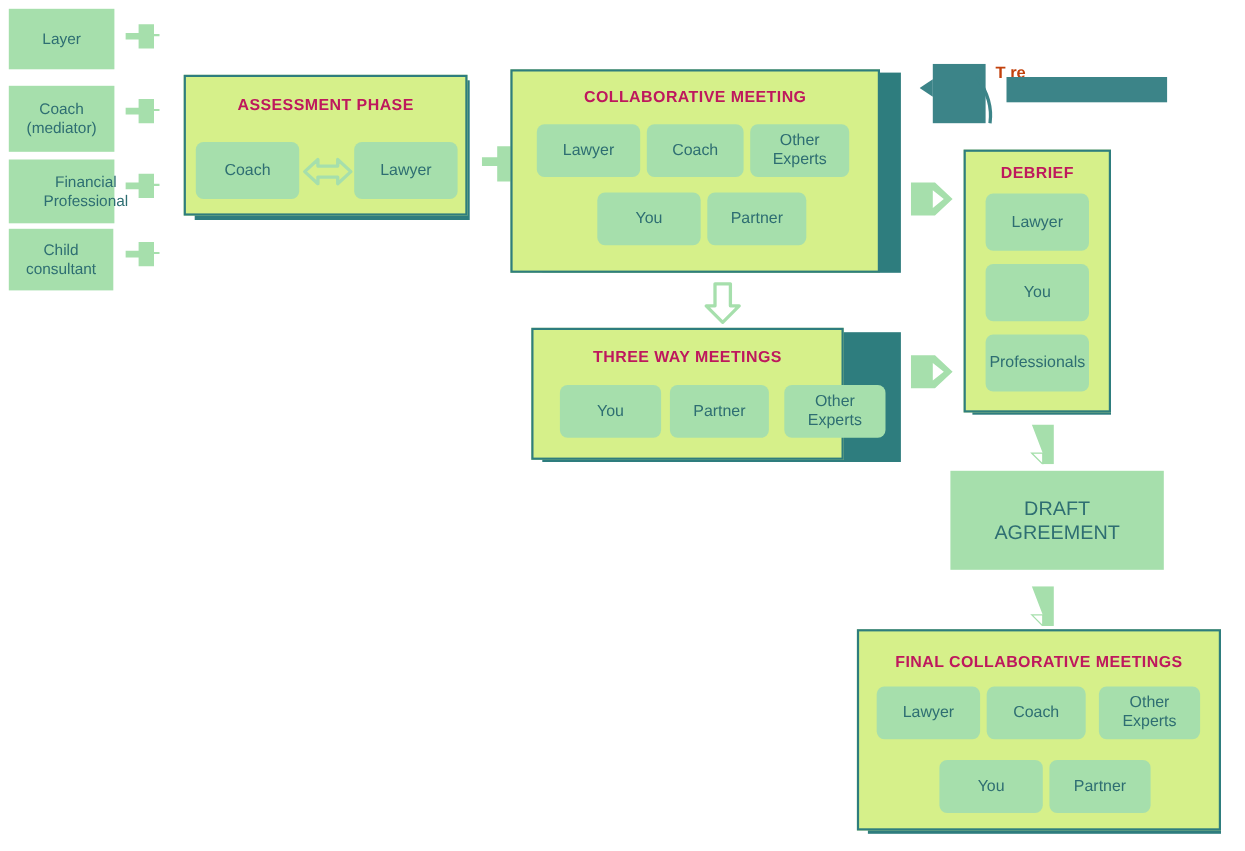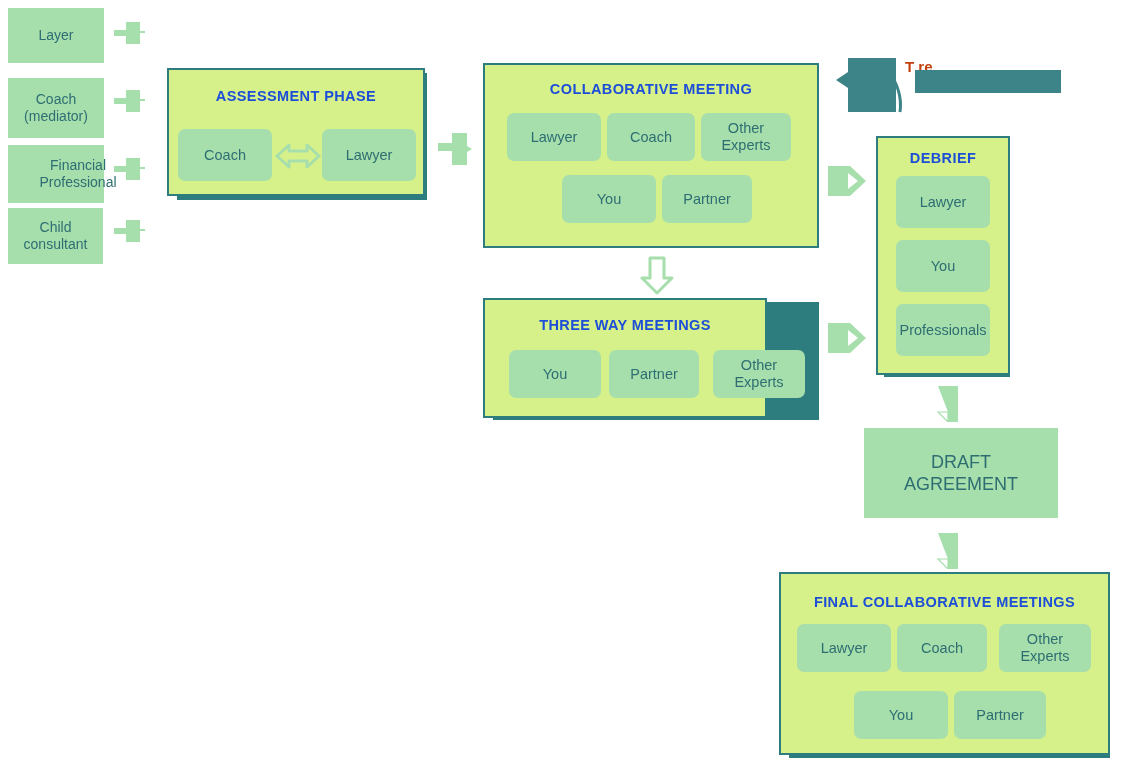--- a/index.html
+++ b/index.html
@@ -30,21 +30,21 @@
   .phase-box{
     background:#d6f08a;
     border:2px solid #2e7d7e;
     box-sizing:border-box;
   }
   .phase-title{
     text-align:center;
     font-weight:bold;
     font-size:14.5px;
     letter-spacing:.4px;
-    color:#1d4ed8;
+    color:#be185d;
   }
   .phase-shadow{
     position:absolute;
     background:#2e7d7e;
   }
 
   
   .pill{
     background:#a6dfac;
     border-radius:7px;
@@ -143,21 +143,21 @@
     </div>
   </div>
 
   <div class="conn" style="left:438px;top:130px;">
     <svg width="36" height="38" viewBox="0 0 36 38">
       <path d="M0 13 L14 13 L14 3 L29 3 L29 16 L34 19 L29 22 L29 35 L14 35 L14 21 L0 21 Z" fill="#a6dfac"></path>
     </svg>
   </div>
 
   <div class="phase-shadow" style="left:493px;top:66px;width:326px;height:182px;"></div>
-  <div class="abs phase-box" style="left:483px;top:63px;width:336px;height:185px;">
+  <div class="abs phase-box" style="left:464px;top:63px;width:336px;height:185px;">
     <div class="phase-title" style="margin-top:16px;">COLLABORATIVE MEETING</div>
     <div class="abs pill" style="left:22px;top:48px;width:94px;height:48px;">
       <span>Lawyer</span>
     </div>
     <div class="abs pill" style="left:122px;top:48px;width:88px;height:48px;">
       <span>Coach</span>
     </div>
     <div class="abs pill" style="left:216px;top:48px;width:90px;height:48px;">
       <span>Other<br>Experts</span>
     </div>

